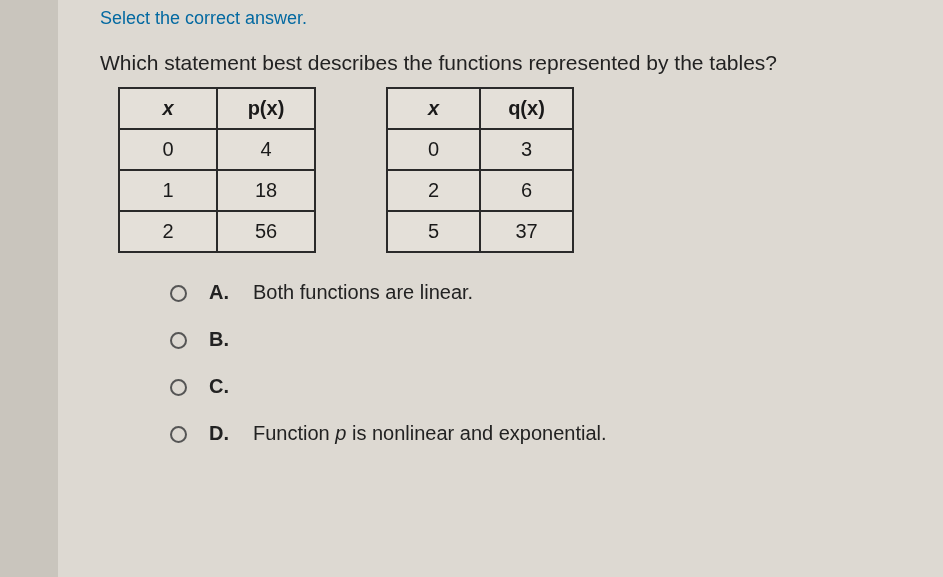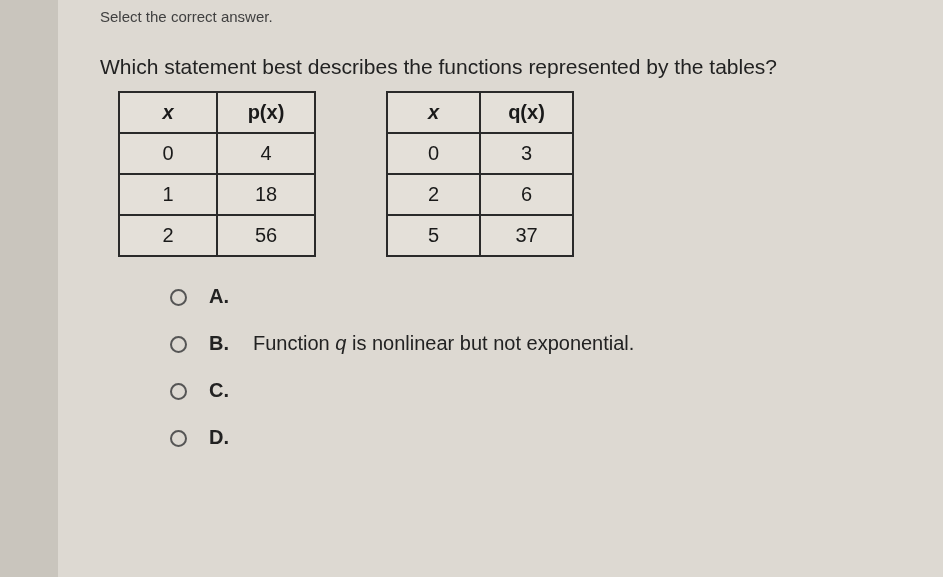--- a/index.html
+++ b/index.html
@@ -19,23 +19,23 @@
     body::before {
       content: "";
       position: absolute;
       left: 0;
       top: 0;
       bottom: 0;
       width: 58px;
       background: #c9c5bd;
     }
     .instruction {
-      font-size: 15px;
-      color: #404040;
-      margin-bottom: 30px;
+      font-size: 18px;
+      color: #0369a1;
+      margin-bottom: 22px;
     }
     .question {
       font-size: 21px;
       color: #222;
       margin-bottom: 12px;
     }
     .tables-row {
       display: flex;
       gap: 70px;
       margin-left: 18px;
@@ -144,31 +144,32 @@
     </tr>
   </tbody>
     </table>
 </div>
 
 <div class="options">
 
   <div class="option">
     <span class="radio"></span>
     <span class="letter">A.</span>
+    <span class="opt-text">Both functions are linear.</span>
   </div>
 
   <div class="option">
     <span class="radio"></span>
     <span class="letter">B.</span>
-    <span class="opt-text"><span>Function </span><span class="fi">q</span><span> is nonlinear but not exponential.</span></span>
   </div>
 
   <div class="option">
     <span class="radio"></span>
     <span class="letter">C.</span>
   </div>
 
   <div class="option">
     <span class="radio"></span>
     <span class="letter">D.</span>
+    <span class="opt-text"><span>Function </span><span class="fi">p</span><span> is nonlinear and exponential.</span></span>
   </div>
 
 </div>
 
 </body></html>

